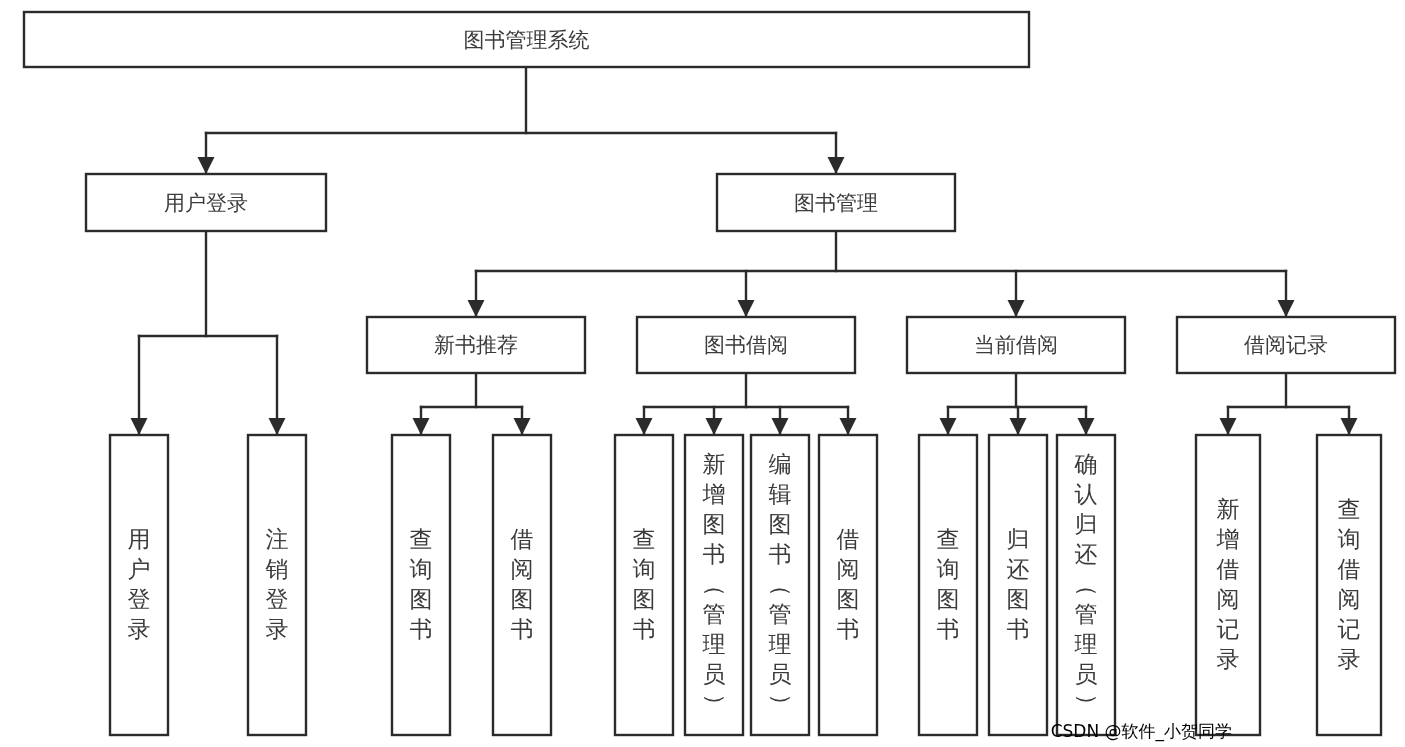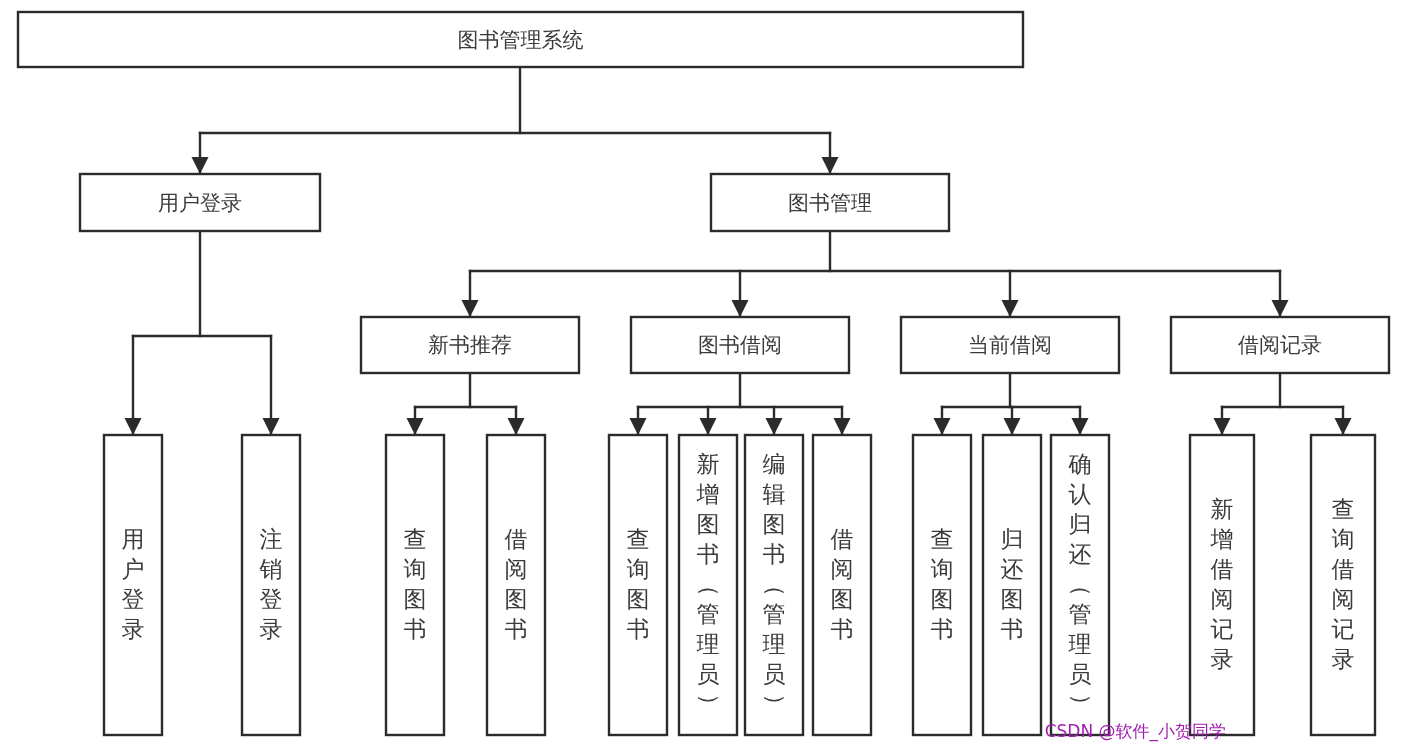--- a/index.html
+++ b/index.html
@@ -11,20 +11,21 @@
     width: 1405px;
     height: 747px;
     font-family: "DejaVu Sans", "Liberation Sans", sans-serif;
     overflow: hidden;
   }
   #diagram-root {
     position: relative;
     width: 1234px;
     height: 747px;
     background: #ffffff;
+    margin-left: 6px;
   }
   svg#flowchart {
     position: absolute;
     left: 0;
     top: 0;
     width: 1405px;
     height: 747px;
     display: block;
   }
   .node-rect {
@@ -55,21 +56,21 @@
     fill: #3b3b3b;
     text-anchor: middle;
     dominant-baseline: middle;
   }
   .watermark-text {
     position: absolute;
     right: 8px;
     bottom: 4px;
     font-family: "DejaVu Sans", "Liberation Sans", sans-serif;
     font-size: 17px;
-    color: #a21caf;
+    color: #000000;
     white-space: nowrap;
     user-select: none;
   }
 </style>
 </head>
 <body>
 
 <div id="diagram-root">
   <svg id="flowchart" viewBox="0 0 1405 747" xmlns="http://www.w3.org/2000/svg">
     <g id="connectors-layer">

